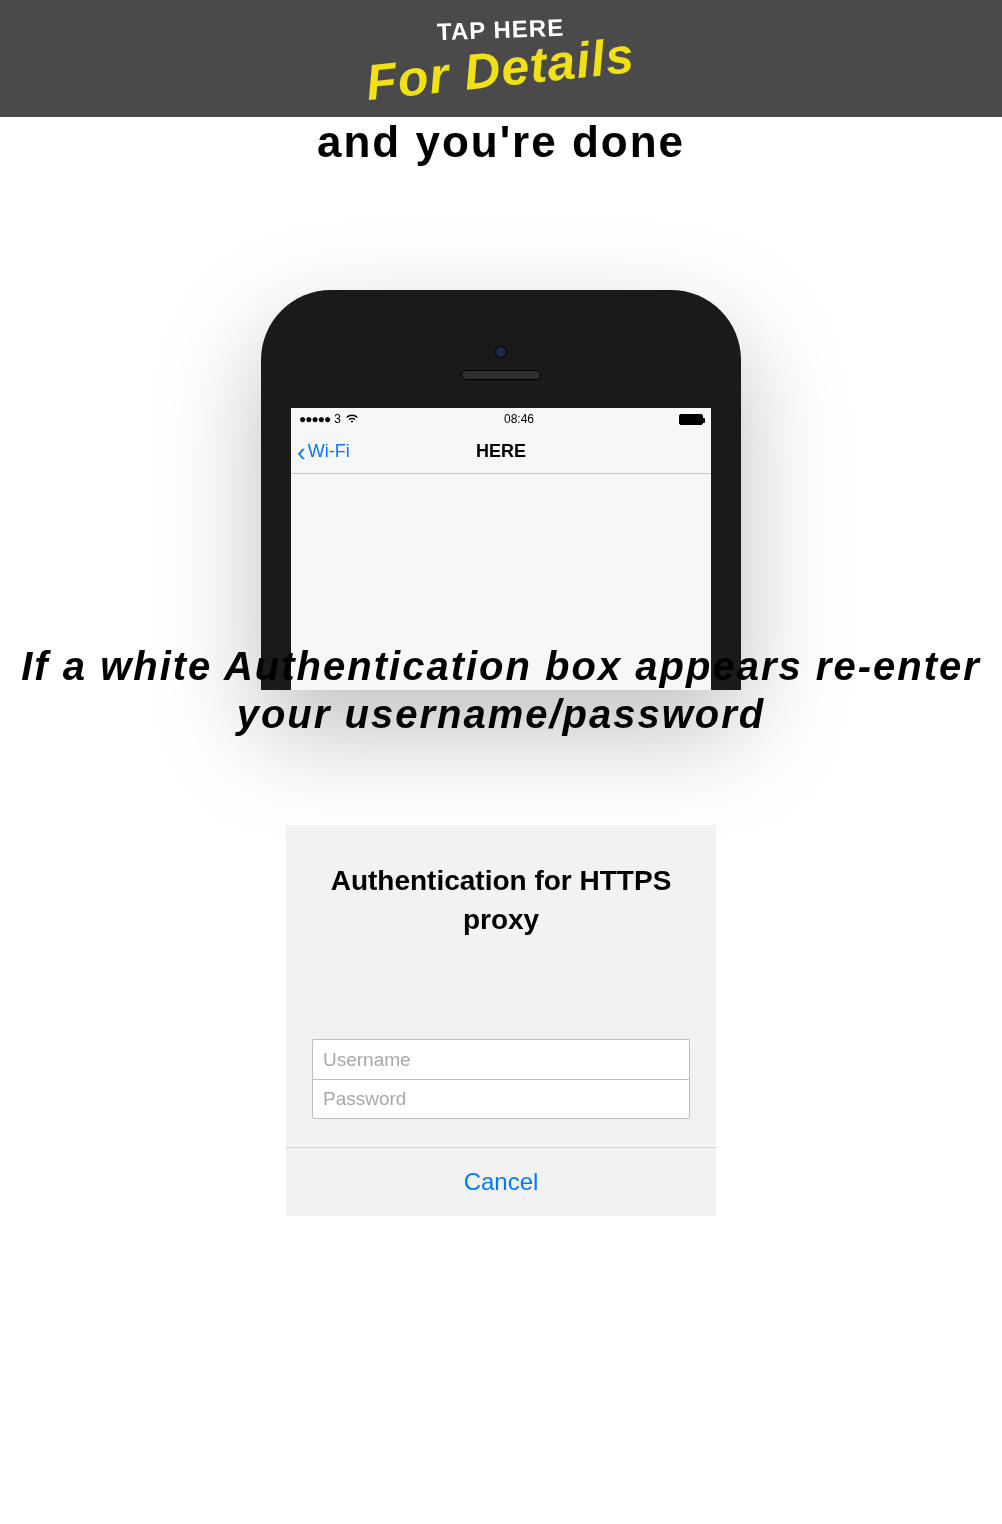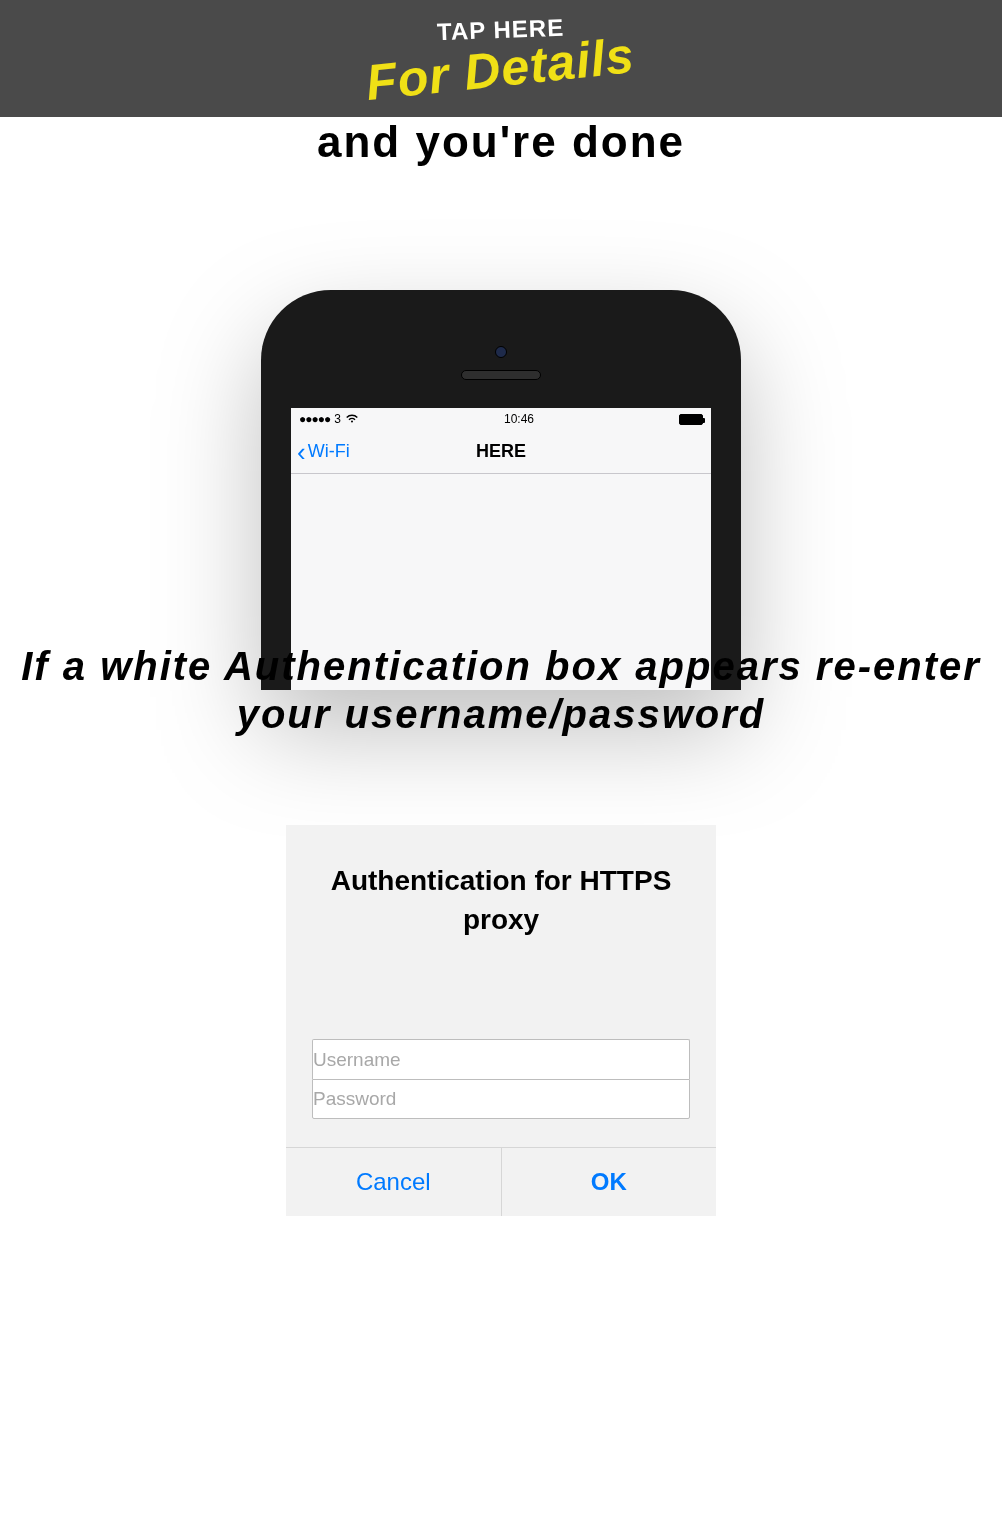--- a/index.html
+++ b/index.html
@@ -168,21 +168,21 @@
     }
     .auth-inputs {
       padding: 80px 26px 20px;
     }
     .auth-input {
       width: 100%;
       height: 40px;
       border: 1px solid #bdbdbd;
       background: #ffffff;
       font-size: 19px;
-      padding: 0 0;
+      padding: 0 10px;
       color: #000;
       outline: none;
     }
     .auth-input::placeholder { color: #a8a8a8; }
     .auth-input.username { border-bottom: none; border-radius: 2px 2px 0 0; }
     .auth-input.password { border-radius: 0 0 2px 2px; }
     .cursor-caret {
       position: relative;
     }
     .auth-input.username {
@@ -225,21 +225,21 @@
       <div class="status-bar">
         <div class="status-left">
           <span class="dots">●●●●●</span>
           <span>3</span>
           <span class="wifi-glyph">
             <svg width="14" height="10" viewBox="0 0 14 10">
                 <path d="M7 9.5a1 1 0 100-2 1 1 0 000 2zM3.5 6.2a5 5 0 017 0l-1 1a3.6 3.6 0 00-5 0l-1-1zM1.2 3.9a8.2 8.2 0 0111.6 0l-1 1a6.8 6.8 0 00-9.6 0l-1-1z" fill="#000"></path>
               </svg>
           </span>
         </div>
-        <div>10:46</div>
+        <div>08:46</div>
         <div class="battery"></div>
       </div>
       <div class="nav-bar">
         <div class="nav-back">
           <span class="chev">‹</span>
           <span>Wi-Fi</span>
         </div>
         <div class="nav-title">HERE</div>
       </div>
     </div>
@@ -251,17 +251,14 @@
 <div class="auth-dialog">
   <div class="auth-title">Authentication for HTTPS proxy</div>
   <div class="auth-inputs">
     <input class="auth-input username cursor-caret" autofocus="" placeholder="Username" style="">
     <input class="auth-input password" type="password" placeholder="Password" style="">
   </div>
   <div class="auth-buttons">
     <div class="auth-btn cancel">
       <span>Cancel</span>
     </div>
-    <div class="auth-btn ok">
-      <span>OK</span>
-    </div>
   </div>
 </div>
 
 </body></html>

